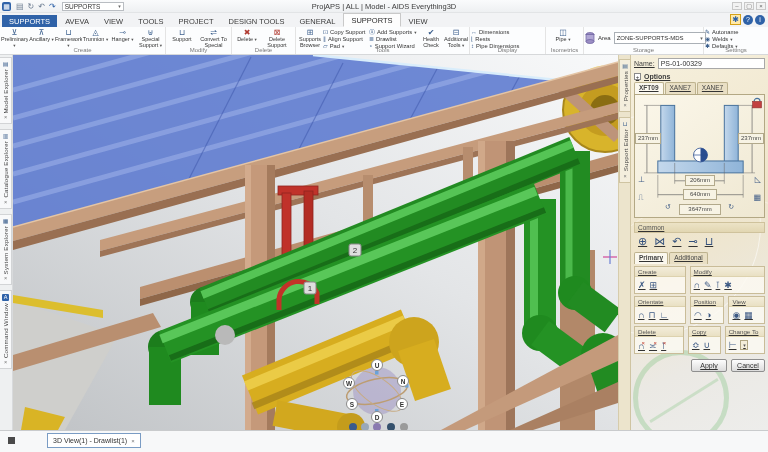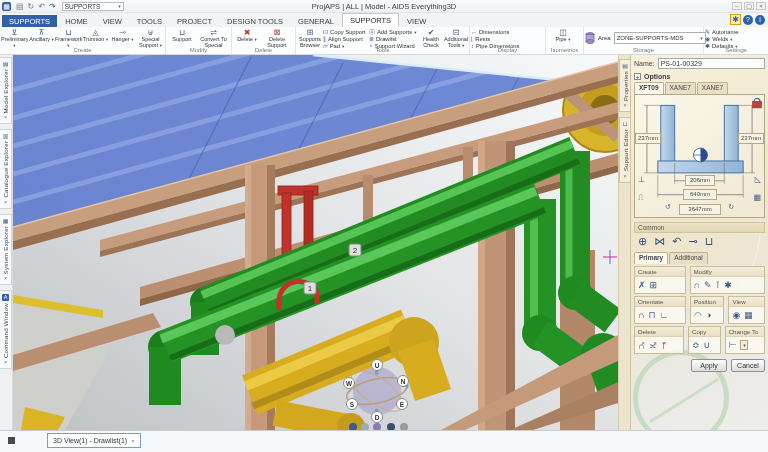--- a/index.html
+++ b/index.html
@@ -66,21 +66,21 @@
   .spacer{flex:1;}
   .vp{position:relative;width:605px;height:375px;}
   .vp svg{display:block;}
 
   
   .rstrip{width:12px;background:#ece4cc;border-left:1px solid #d6ccac;display:flex;flex-direction:column;
       align-items:center;padding-top:4px;}
   .rstrip .vtabitem{background:#f4eedd;border:1px solid #cfc4a2;border-right:none;}
   .rpanel{width:138px;height:375px;position:relative;overflow:hidden;
       background:linear-gradient(155deg,#f6f0dd 0%,#efe5cb 45%,#ebe9e4 78%,#ededeb 100%);
-      border-left:1px solid #cfc4a2;padding:2px 3px;font-size:7.5px;color:#333;}
+      border-left:1px solid #cfc4a2;padding:2px 3px;font-size:7.5px;color:#333;text-decoration:underline;}
   .swirl1,.swirl2{position:absolute;border-radius:50%;border:1px solid rgba(255,255,255,.55);pointer-events:none;}
   .swirl1{width:220px;height:220px;left:-90px;top:60px;}
   .swirl2{width:300px;height:300px;left:-60px;top:140px;border-color:rgba(255,255,255,.35);}
   .wm{position:absolute;bottom:-16px;left:2px;width:96px;height:96px;border-radius:50%;
       border:5px solid rgba(130,195,130,.35);pointer-events:none;}
   .wm:after{content:"";position:absolute;left:6px;top:44px;width:80px;height:3px;
       background:rgba(130,195,130,.3);transform:rotate(-32deg);}
   .namerow{display:flex;align-items:center;gap:3px;height:13px;position:relative;z-index:1;}
   .namerow label{font-size:7px;color:#444;}
   .namerow input{flex:1;height:11px;border:1px solid #a8a8a8;background:#fff;font-size:7px;
@@ -139,21 +139,21 @@
     <span class="tbtitle">ProjAPS | ALL | Model - AIDS Everything3D</span>
     <span class="winbtns">
       <span>–</span>
       <span>▢</span>
       <span>×</span>
     </span>
   </div>
 
   <div class="tabrow">
     <span class="rtab project">SUPPORTS</span>
-    <span class="rtab">HOME</span>
+    <span class="rtab">AVEVA</span>
     <span class="rtab">VIEW</span>
     <span class="rtab">TOOLS</span>
     <span class="rtab">PROJECT</span>
     <span class="rtab">DESIGN TOOLS</span>
     <span class="rtab">GENERAL</span>
     <span class="rtab active">SUPPORTS</span>
     <span class="rtab">VIEW</span>
     <span class="helpbtns">
       <span class="hb1">✱</span>
       <span class="hbc">?</span>

